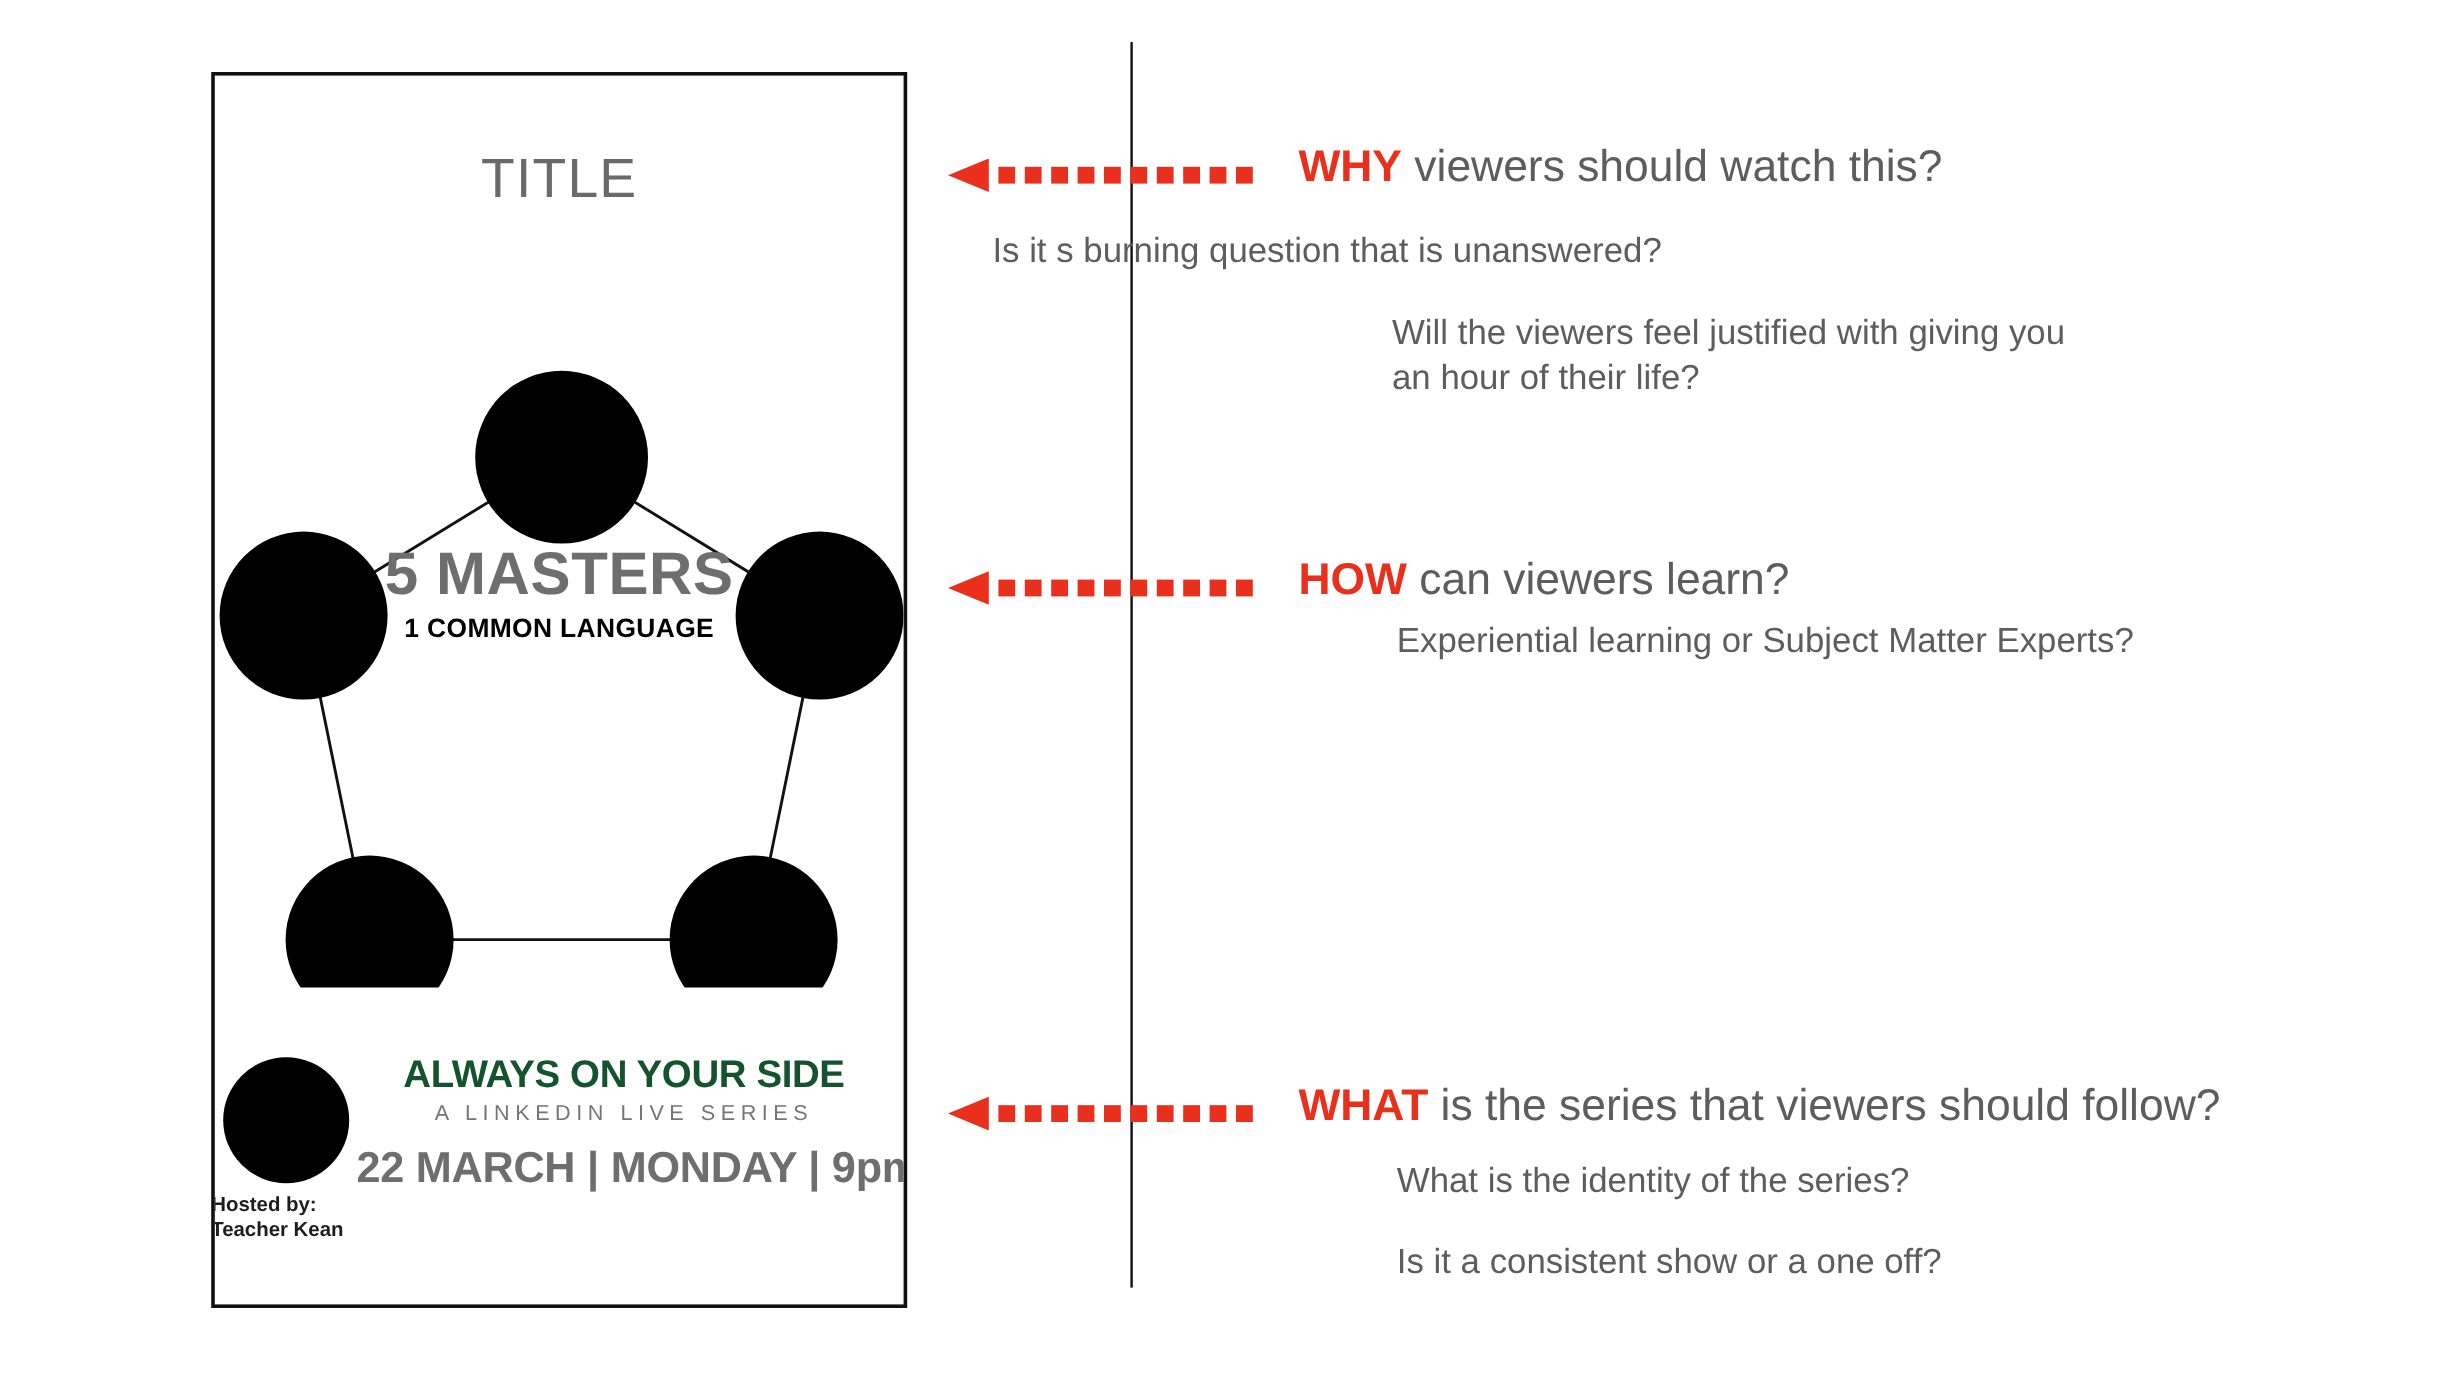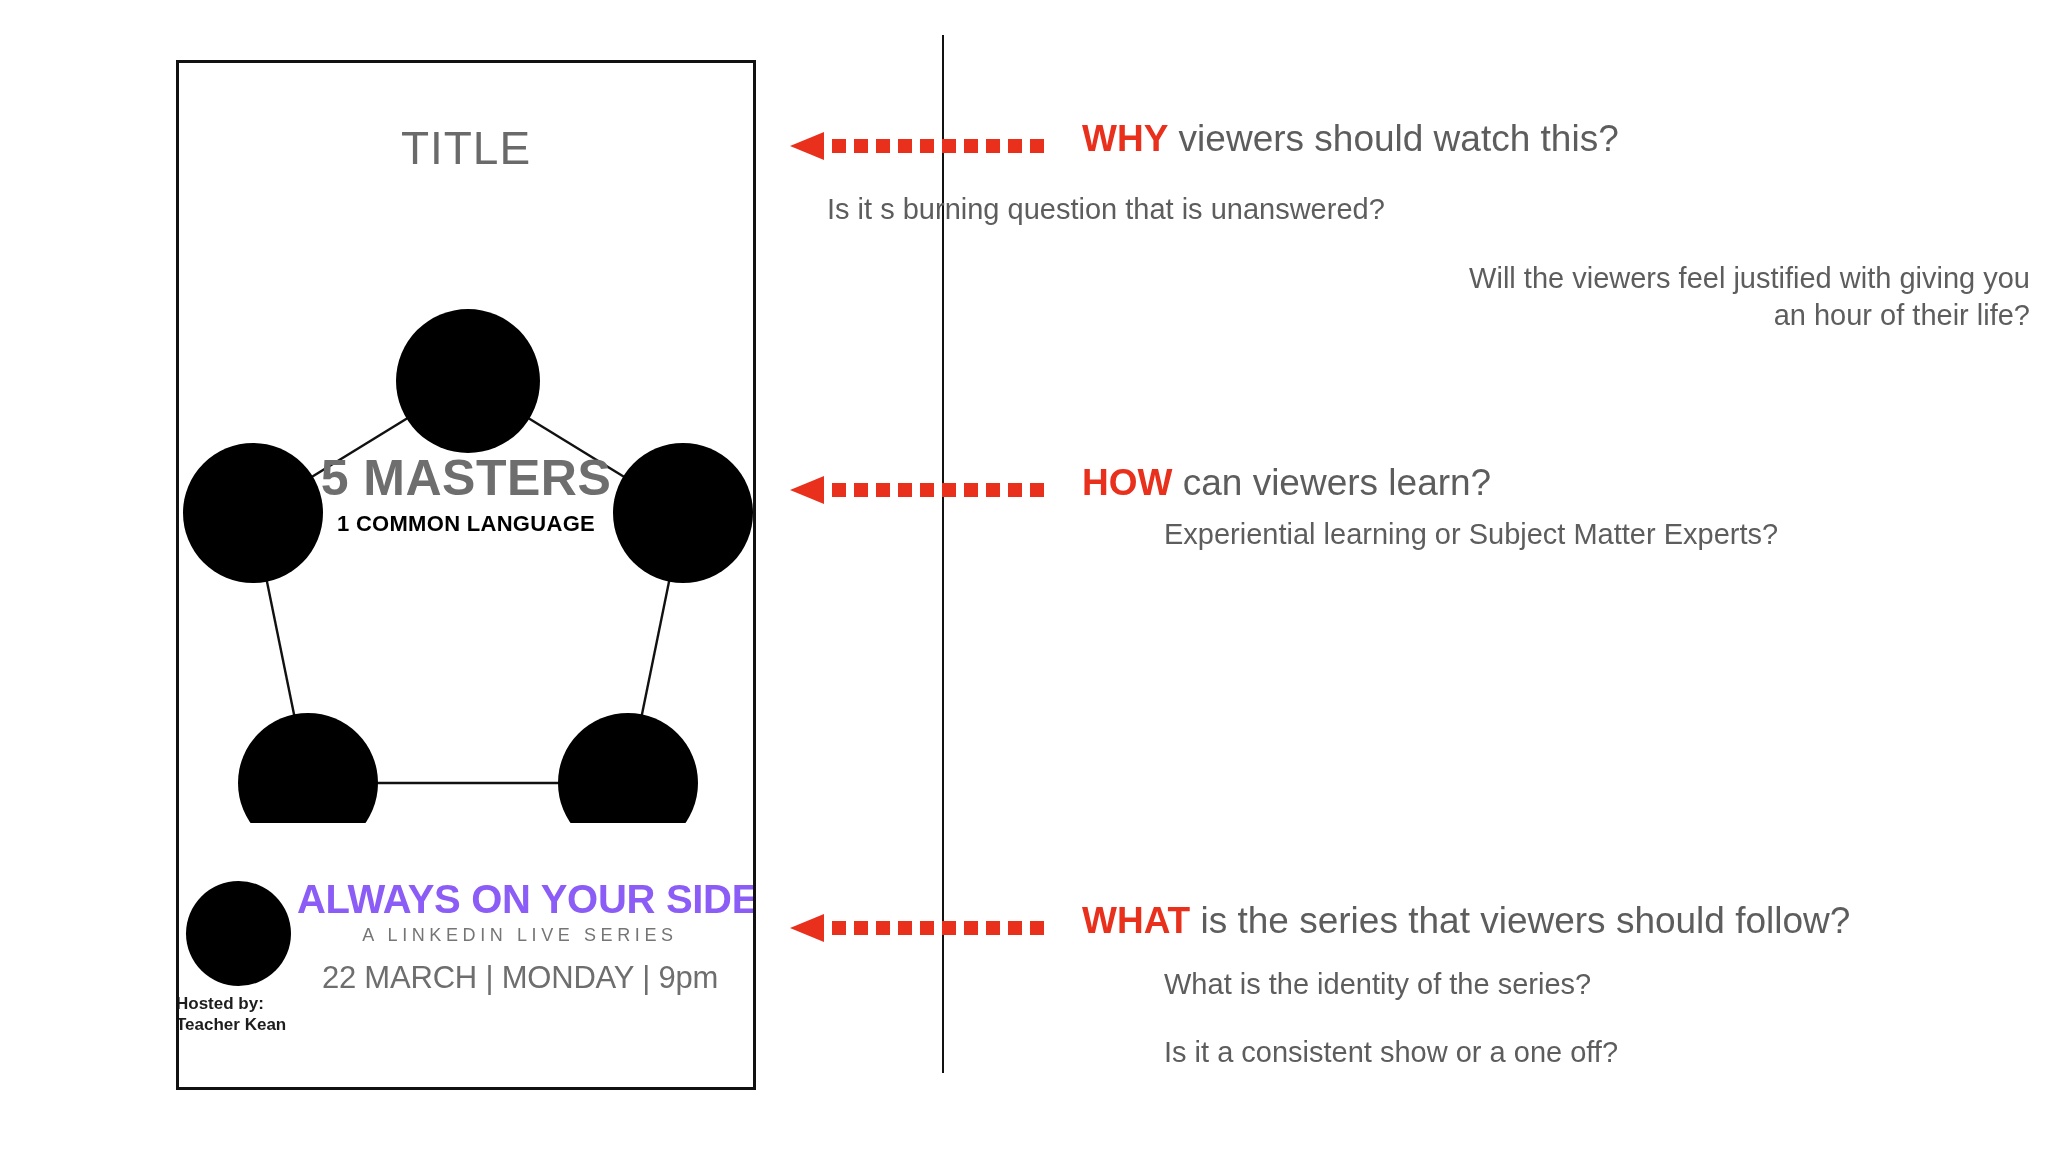--- a/index.html
+++ b/index.html
@@ -88,36 +88,36 @@
     background: #000000;
   }
   #footer-text {
     position: absolute;
     left: 118px;
     top: 6px;
     right: 10px;
     text-align: center;
   }
   #footer-text .aoys {
-    font-size: 40px;
-    font-weight: bold;
-    color: #8b5cf6;
+    font-size: 32px;
+    font-weight: bold;
+    color: #14532d;
     letter-spacing: -0.3px;
     white-space: nowrap;
   }
   #footer-text .lls {
     font-size: 18px;
     color: #757575;
     letter-spacing: 4.6px;
     margin-top: 3px;
     white-space: nowrap;
   }
   #footer-text .datetime {
-    font-size: 31px;
-    font-weight: normal;
+    font-size: 36px;
+    font-weight: bold;
     color: #6e6e6e;
     margin-top: 14px;
     letter-spacing: -0.2px;
     white-space: nowrap;
   }
   #hosted-by {
     position: absolute;
     left: -3px;
     top: 122px;
     font-size: 17px;
@@ -241,21 +241,21 @@
         <rect x="152" y="7" width="14" height="14"></rect>
         <rect x="174" y="7" width="14" height="14"></rect>
         <rect x="196" y="7" width="14" height="14"></rect>
         <rect x="218" y="7" width="14" height="14"></rect>
         <rect x="240" y="7" width="14" height="14"></rect>
       </g>
     </svg>
     <div class="ann-title"><span class="kw">WHY</span><span> viewers should watch this?</span></div>
   </div>
   <div class="ann-sub first">Is it s burning question that is unanswered?</div>
-  <div class="ann-sub second" style="white-space: pre-line; text-align: right;">Will the viewers feel justified with giving you
+  <div class="ann-sub second" style="white-space: pre-line;">Will the viewers feel justified with giving you
 an hour of their life?</div>
 </div>
 
 <div class="annotation" id="ann-how">
   <div class="ann-head">
     <svg class="arrow" viewBox="0 0 280 28">
       <polygon points="0,14 34,0 34,28" fill="#e8301c"></polygon>
       <g fill="#e8301c">
         <rect x="42" y="7" width="14" height="14"></rect>
         <rect x="64" y="7" width="14" height="14"></rect>

